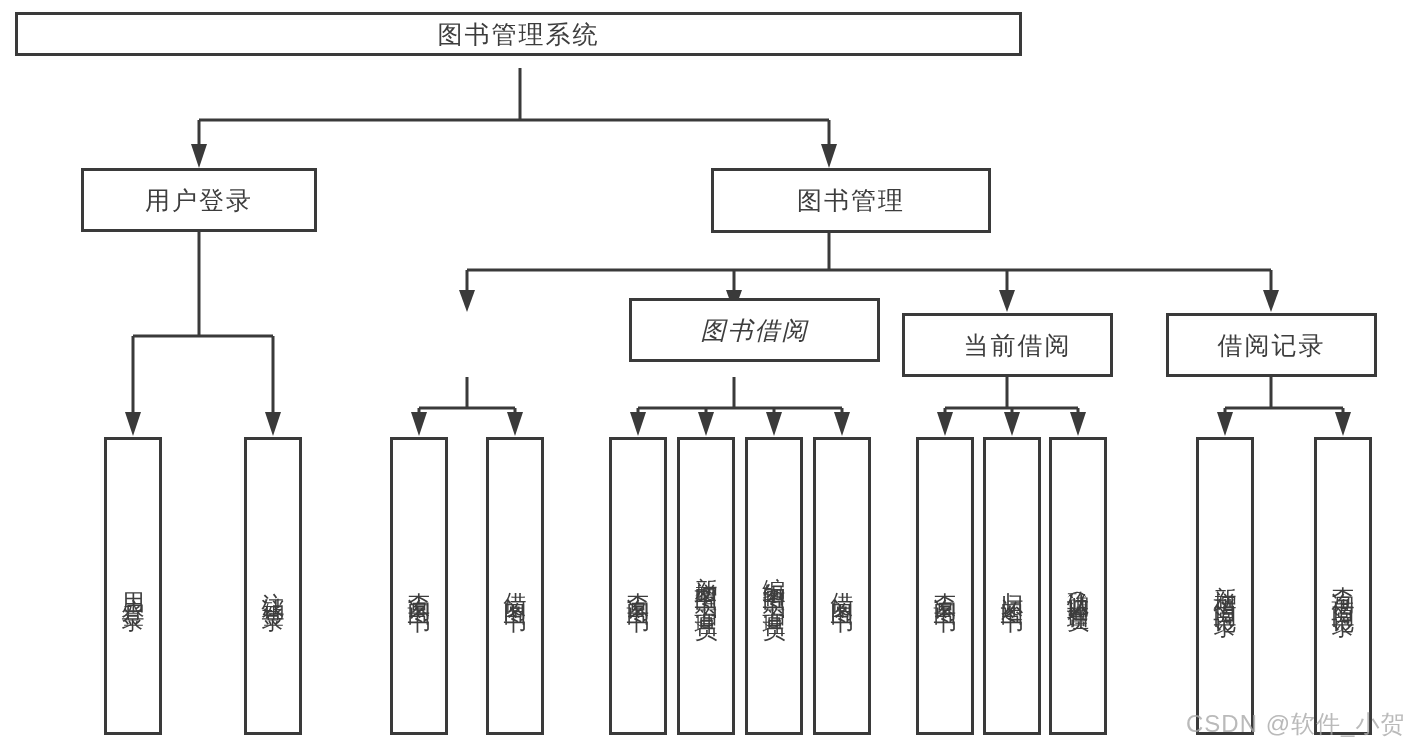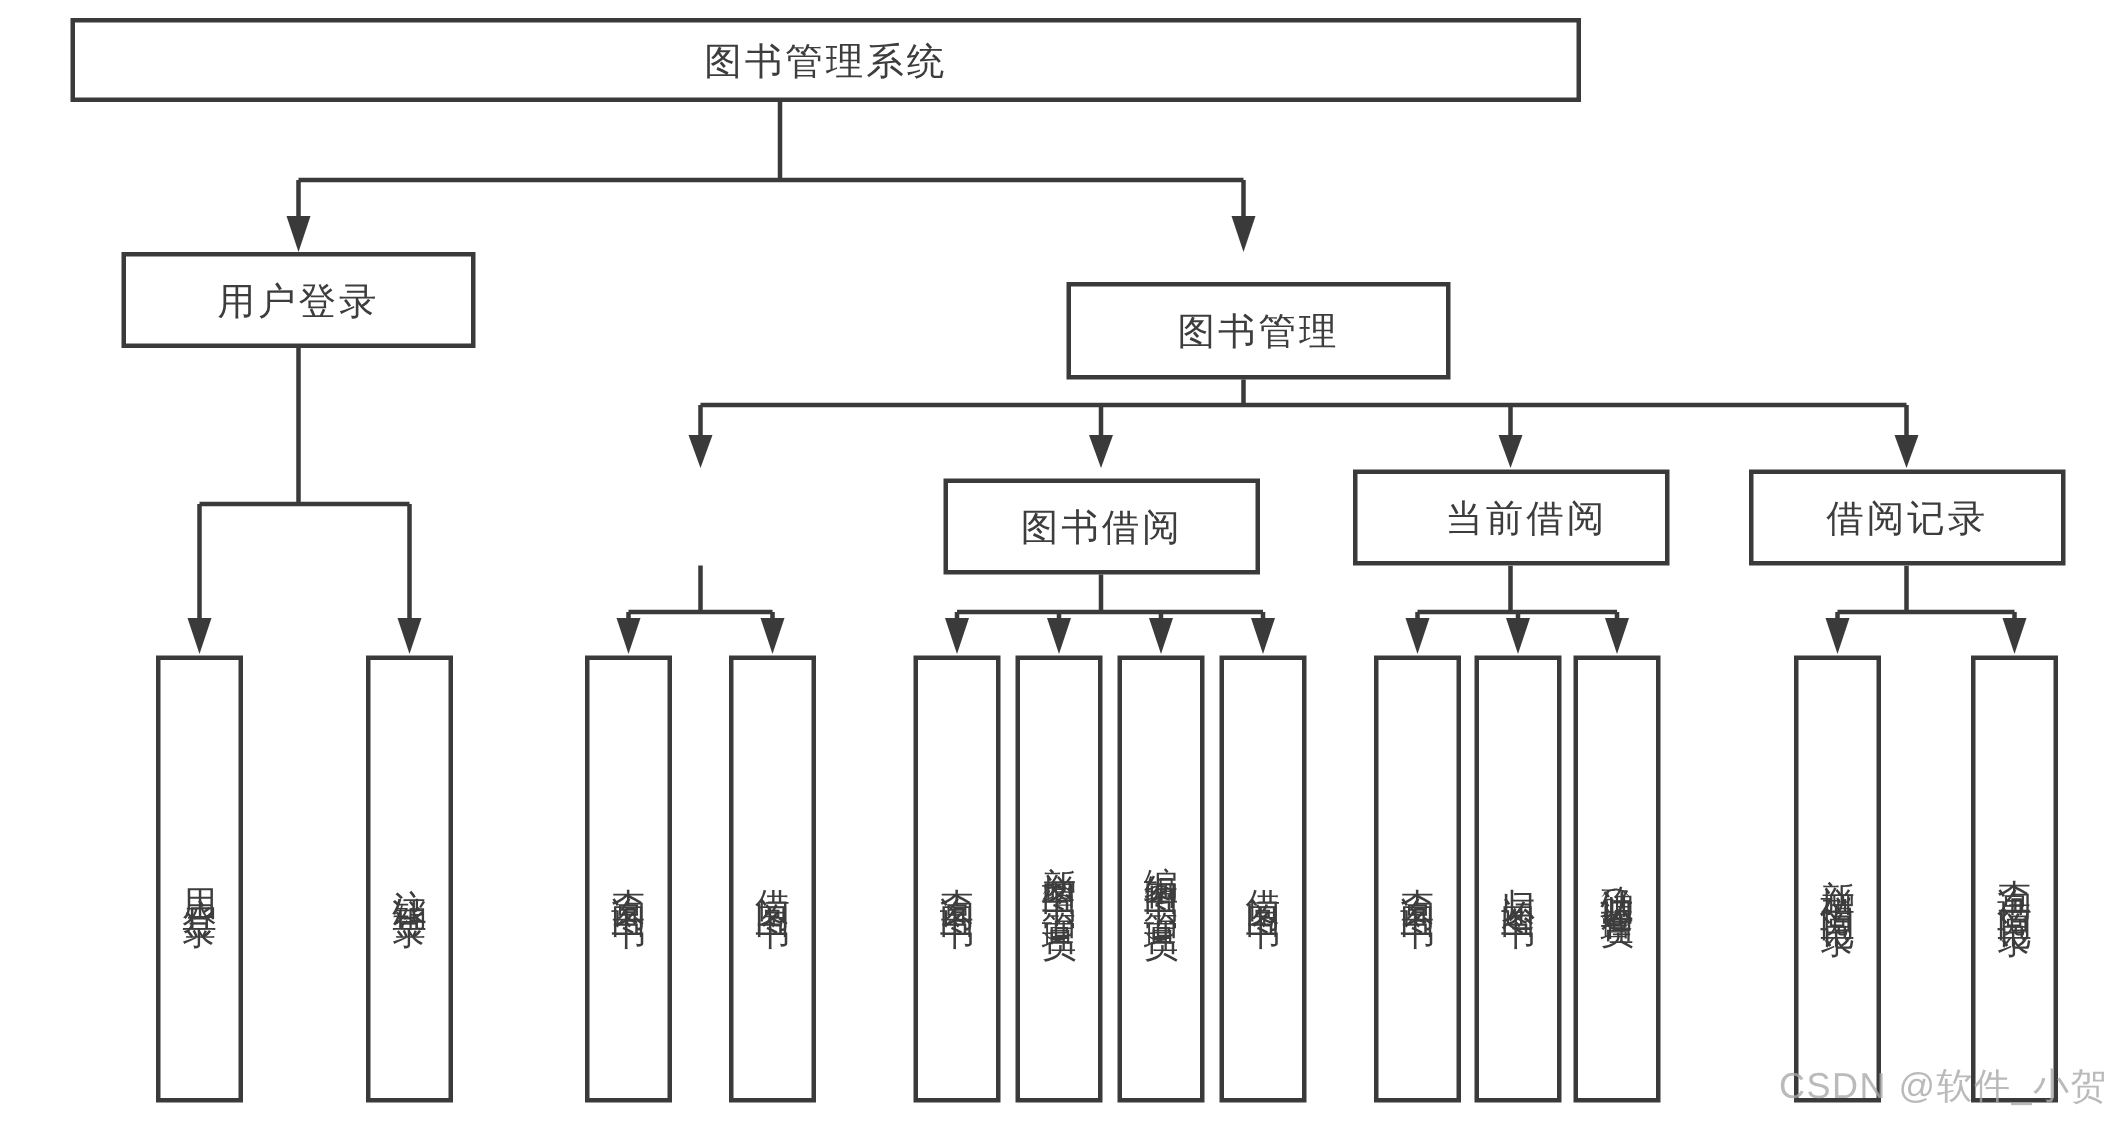--- a/index.html
+++ b/index.html
@@ -57,26 +57,26 @@
     left: 1186px;
     top: 708px;
     font-size: 24px;
     color: #a9a9a9;
     opacity: 0.8;
     letter-spacing: 1px;
     white-space: nowrap;
   }
 
   
-  #node-root            { left: 15px;   top: 12px;  width: 1007px; height: 56px; margin-left: 32px; }
+  #node-root            { left: 15px;   top: 12px;  width: 1007px; height: 44px; }
   #node-user-login      { left: 81px;   top: 168px; width: 236px;  height: 64px; }
-  #node-book-management { left: 711px;  top: 168px; width: 256px;  height: 65px; margin-top: 20px; }
+  #node-book-management { left: 711px;  top: 168px; width: 280px;  height: 65px; }
 
   #node-new-book        { left: 362px;  top: 313px; width: 211px;  height: 64px; }
-  #node-book-borrow     { left: 629px;  top: 319px; width: 211px;  height: 64px; }
+  #node-book-borrow     { left: 629px;  top: 298px; width: 251px;  height: 64px; font-style: italic; }
   #node-current-borrow  { left: 902px;  top: 313px; width: 211px;  height: 64px; padding-left: 20px; }
   #node-borrow-record   { left: 1166px; top: 313px; width: 211px;  height: 64px; }
 
   .leaf { top: 437px; width: 58px; height: 298px; }
   #leaf-ul-login    { left: 104px; }
   #leaf-ul-logout   { left: 244px; }
   #leaf-nb-query    { left: 390px; }
   #leaf-nb-borrow   { left: 486px; }
   #leaf-bb-query    { left: 609px; }
   #leaf-bb-add      { left: 677px; }

